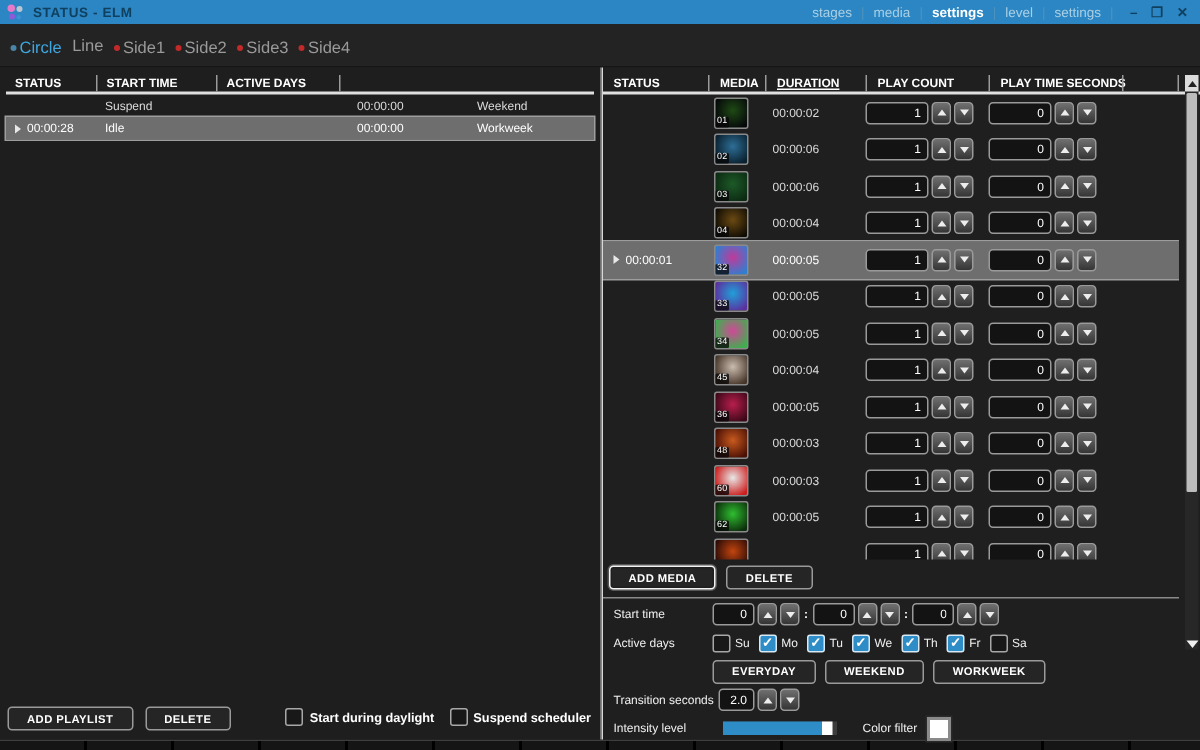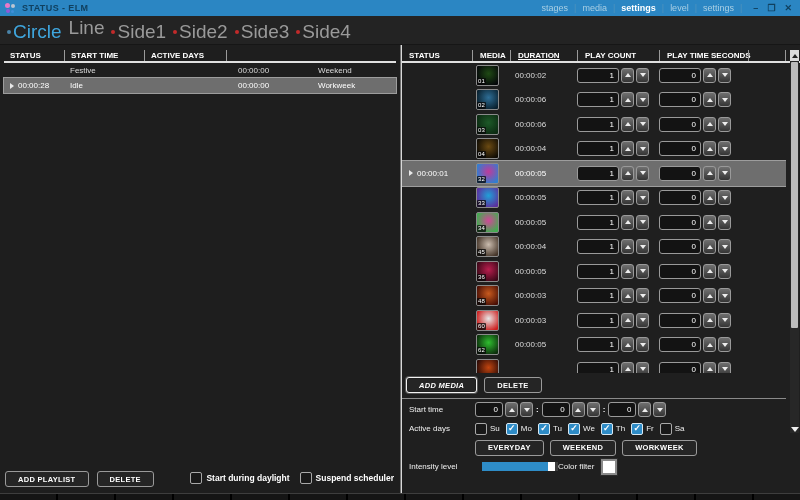--- a/index.html
+++ b/index.html
@@ -17,21 +17,21 @@
   .wtitle{font-size:9px;font-weight:bold;color:#10405f;letter-spacing:.4px;}
   .nav{margin-left:auto;display:flex;align-items:center;font-size:9px;}
   .nav .navitem{color:#a9cfe4;margin:0 1px;cursor:pointer;}
   .nav .navitem.active{color:#fff;font-weight:bold;}
   .nav .sep{color:#4f93bd;margin:0 5px;}
   .winbtns{display:flex;align-items:center;gap:9px;margin:0 3px 0 6px;color:#10405f;font-size:9px;font-weight:bold;}
   .winbtns span{cursor:pointer;line-height:9px;}
 
   
   .tabbar{height:29px;background:#232323;display:flex;align-items:center;padding-left:7px;position:relative;border-bottom:1px solid #161616;}
-  .tab{font-size:19px;color:#9a9a9a;margin-right:7px;display:inline-flex;align-items:center;cursor:pointer;}
+  .tab{font-size:11px;color:#9a9a9a;margin-right:7px;display:inline-flex;align-items:center;cursor:pointer;}
   .tab.active{color:var(--tab_active);}
   .tab .dot{width:4px;height:4px;border-radius:50%;margin-right:2px;display:inline-block;}
   .clock{position:absolute;right:4px;top:1px;text-align:right;}
   .clock .time{font-size:19px;line-height:19px;color:#fff;}
   .clock .sun{font-size:8px;color:#e6e6e6;margin-top:0;}
 
   
   .main{display:flex;height:448px;}
   .left-panel{width:401px;position:relative;border-right:1px solid #6e6e6e;background:#1e1e1e;}
   .right-panel{flex:1;position:relative;border-left:1px solid #d8d8d8;background:#1f1f1f;}
@@ -48,21 +48,21 @@
   .play-tri{width:0;height:0;border-top:3px solid transparent;border-bottom:3px solid transparent;border-left:4px solid #e8e8e8;margin-right:4px;display:inline-block;}
 
   
   .plbtns{position:absolute;bottom:6px;left:5px;display:flex;gap:8px;}
   .schecks{position:absolute;bottom:9px;right:6px;display:flex;gap:10px;align-items:center;font-size:8.5px;color:#fff;}
   .schk{display:inline-flex;align-items:center;}
   .clabel{margin-left:4px;font-weight:bold;}
 
   
   .btn{height:16px;padding:0 12px;background:#252525;border:1px solid #9a9a9a;border-radius:3px;color:#fff;font-weight:bold;font-size:7.5px;letter-spacing:.3px;cursor:pointer;white-space:nowrap;}
-  .btn.focused{border-color:#f2f2f2;box-shadow:inset 0 0 0 1px #1f1f1f,0 0 0 1px #555;font-style:italic;}
+  .btn.focused{border-color:#f2f2f2;box-shadow:inset 0 0 0 1px #1f1f1f,0 0 0 1px #555;}
 
   
   .mhead{display:flex;margin-top:5px;border-bottom:2px solid #e0e0e0;height:13px;}
   .mhead div{font-size:8px;font-weight:bold;color:#fff;padding-left:7px;line-height:12px;border-left:1px solid #9a9a9a;white-space:nowrap;}
   .mhead div:first-child{border-left:none;}
   .mhead div.extra{border-right:1px solid #9a9a9a;}
   .mrows{height:310px;overflow:hidden;width:384px;}
   .mrow{display:flex;height:24.5px;font-size:8px;color:#dcdcdc;cursor:pointer;}
   .mrow.selected{background:var(--selection);color:#fff;outline:1px solid #9d9d9d;}
   .mcell{display:flex;align-items:center;white-space:nowrap;}
@@ -85,21 +85,21 @@
   .elabel{width:66px;flex:0 0 auto;}
   .colon{margin:0 3px;color:#fff;font-weight:bold;}
   .presets{padding-left:66px;gap:6px;}
   .cb{width:12px;height:12px;border:1px solid #a8a8a8;border-radius:2px;background:#181818;display:inline-flex;align-items:center;justify-content:center;cursor:pointer;flex:0 0 auto;}
   .cb.checked{background:var(--accent);border-color:#d9e9f3;}
   .check{font-size:9px;font-weight:bold;color:#fff;font-style:normal;line-height:9px;}
   .dlabel{margin:0 6px 0 3px;}
   .slider{width:76px;height:9px;background:#3c3c3c;display:inline-flex;margin-left:7px;cursor:pointer;}
   .slider .fill{background:var(--accent);height:100%;display:inline-block;}
   .slider .handle{width:7px;height:100%;background:#fff;display:inline-block;}
-  .elabel2{}
+  .elabel2{margin-left:17px;}
   .swatch{width:16px;height:16px;background:#fff;border:2px solid #8a8a8a;outline:1px solid #2a2a2a;margin-left:7px;cursor:pointer;flex:0 0 auto;}
 
   
   .vscroll{position:absolute;top:5px;right:1px;width:9px;height:383px;background:#272727;}
   .vs-up{height:11px;background:#dcdcdc;display:flex;align-items:center;justify-content:center;cursor:pointer;}
   .vs-up i{width:0;height:0;border-left:3px solid transparent;border-right:3px solid transparent;border-bottom:4px solid #222;}
   .vs-thumb{position:absolute;top:12px;left:1px;width:7px;height:266px;background:#bcbcbc;border-radius:1px;cursor:pointer;}
   .vs-down{position:absolute;bottom:1px;left:1px;cursor:pointer;}
   .vs-down i{display:block;width:0;height:0;border-left:4px solid transparent;border-right:4px solid transparent;border-top:5px solid #f0f0f0;}
 
@@ -162,21 +162,21 @@
   <div class="left-panel">
     <div class="ptable">
       <div class="phead" id="phead">
           <div style="width: 60px;">STATUS</div>
           <div style="width: 80px;">START TIME</div>
           <div style="width: 83px;">ACTIVE DAYS</div>
         </div>
       <div id="prows">
           <div class="prow">
             <div class="cell" style="width: 60px;"></div>
-            <div class="cell" style="width: 168px;">Festive</div>
+            <div class="cell" style="width: 168px;">Suspend</div>
             <div class="cell" style="width: 80px;">00:00:00</div>
             <div class="cell" style="width: 83px;">Weekend</div>
           </div>
           <div class="prow selected">
             <div class="cell" style="width: 60px;">
               <i class="play-tri"></i>
               <span>00:00:28</span>
             </div>
             <div class="cell" style="width: 168px;">Idle</div>
             <div class="cell" style="width: 80px;">00:00:00</div>
@@ -687,20 +687,32 @@
           <span class="dlabel">Sa</span>
         </span>
     </div>
 
     <div class="erow presets" id="presets">
         <button class="btn">EVERYDAY</button>
         <button class="btn">WEEKEND</button>
         <button class="btn">WORKWEEK</button>
       </div>
 
+    <div class="erow">
+      <span class="elabel" style="width:70px;">Transition seconds</span>
+      <span id="transition-spin"><span class="spin">
+            <input value="2.0" style="width: 24px;">
+            <span class="sbtn">
+              <i class="tri-up"></i>
+            </span>
+            <span class="sbtn">
+              <i class="tri-down"></i>
+            </span>
+          </span></span>
+    </div>
 
     <div class="erow">
       <span class="elabel">Intensity level</span>
       <span class="slider">
           <i class="fill" style="width: 87%;"></i>
           <i class="handle"></i>
         </span>
       <span class="elabel2">Color filter</span>
       <span class="swatch" style="background: rgb(255, 255, 255);"></span>
     </div>

